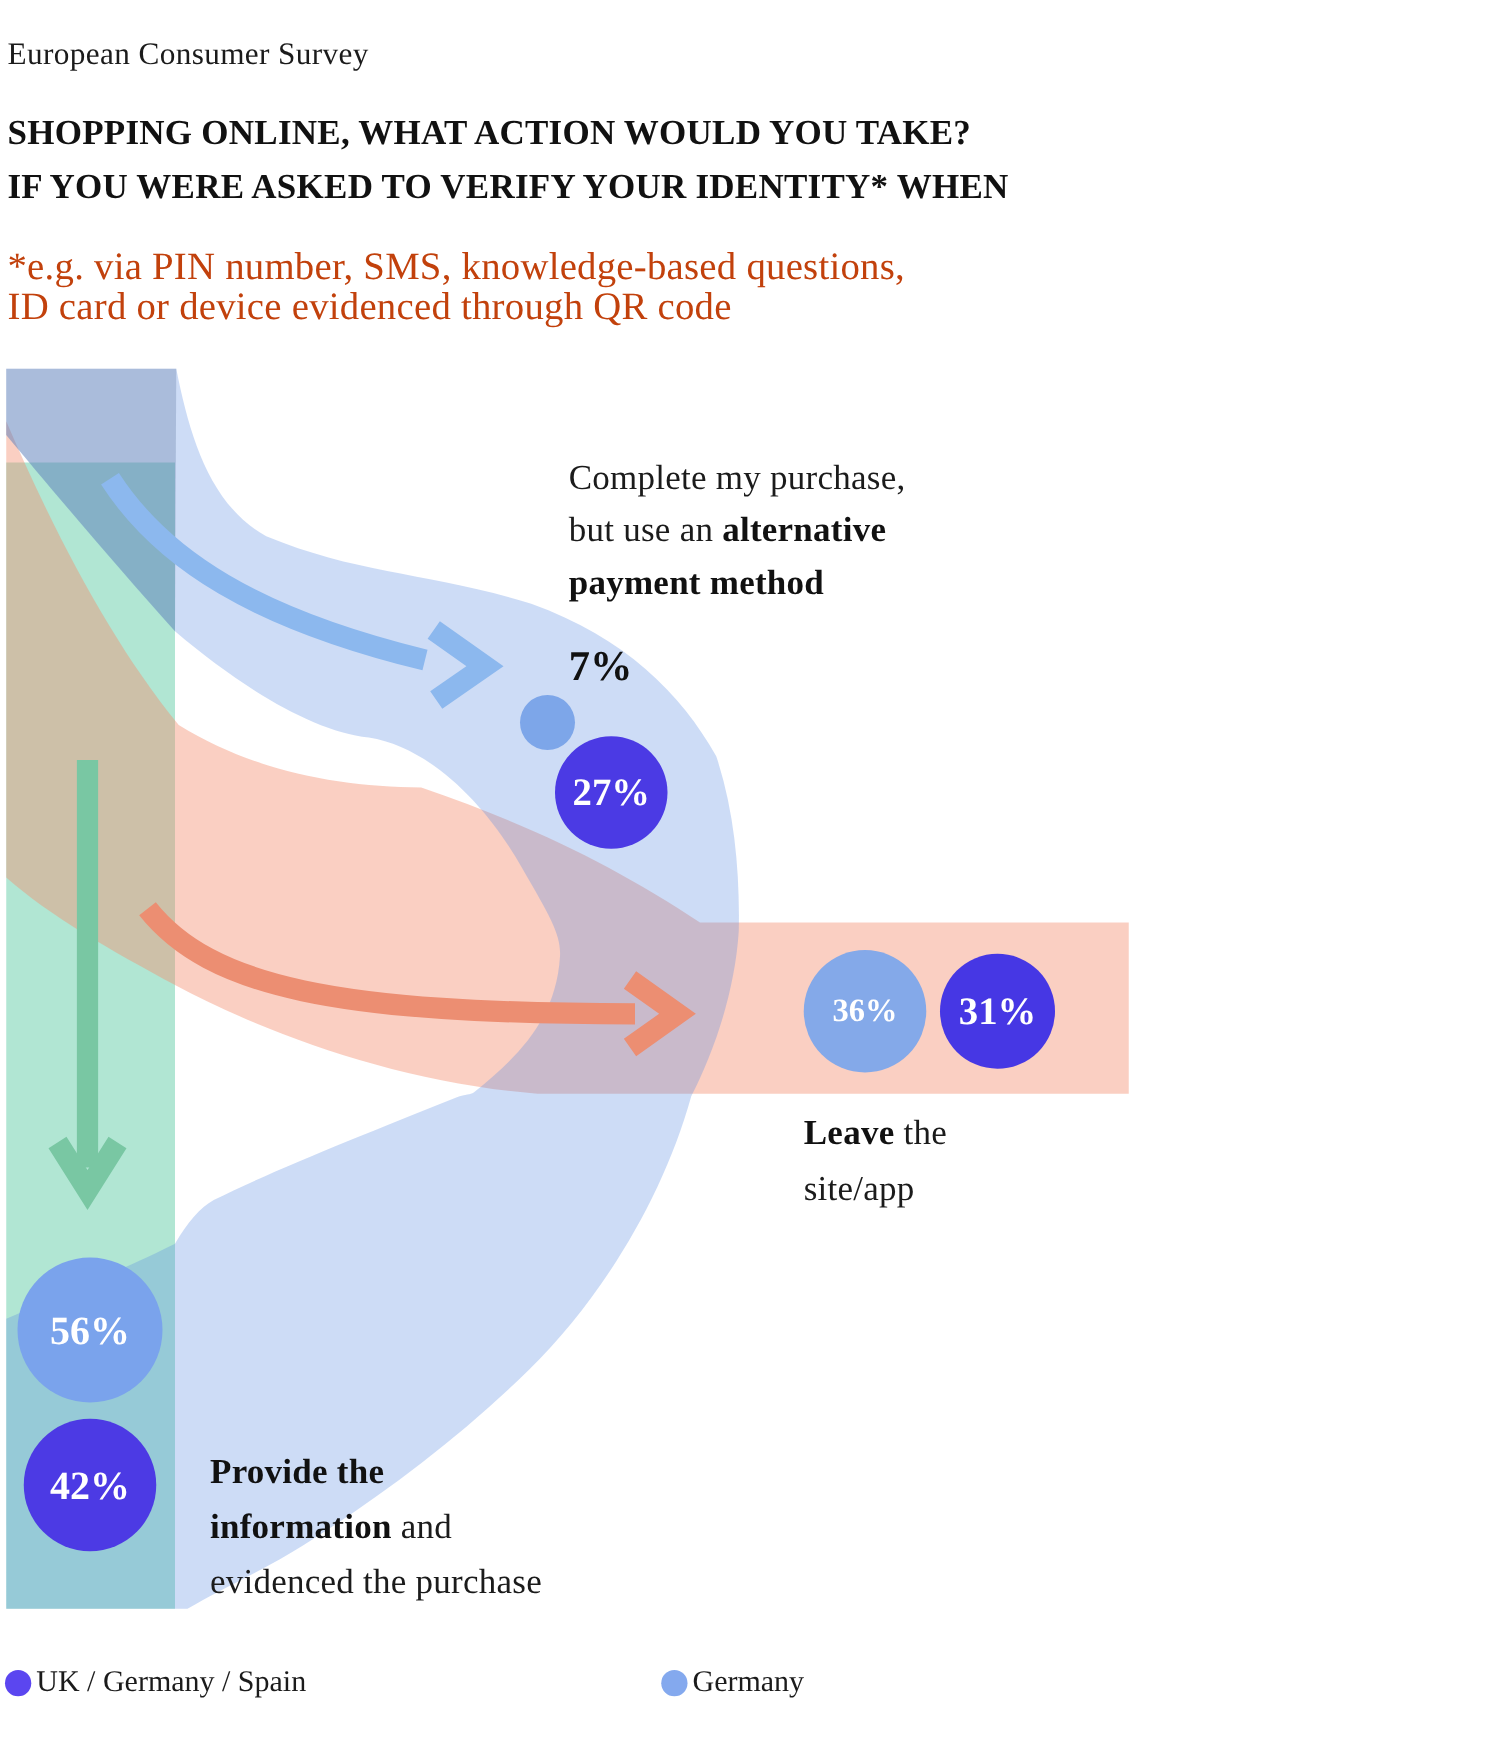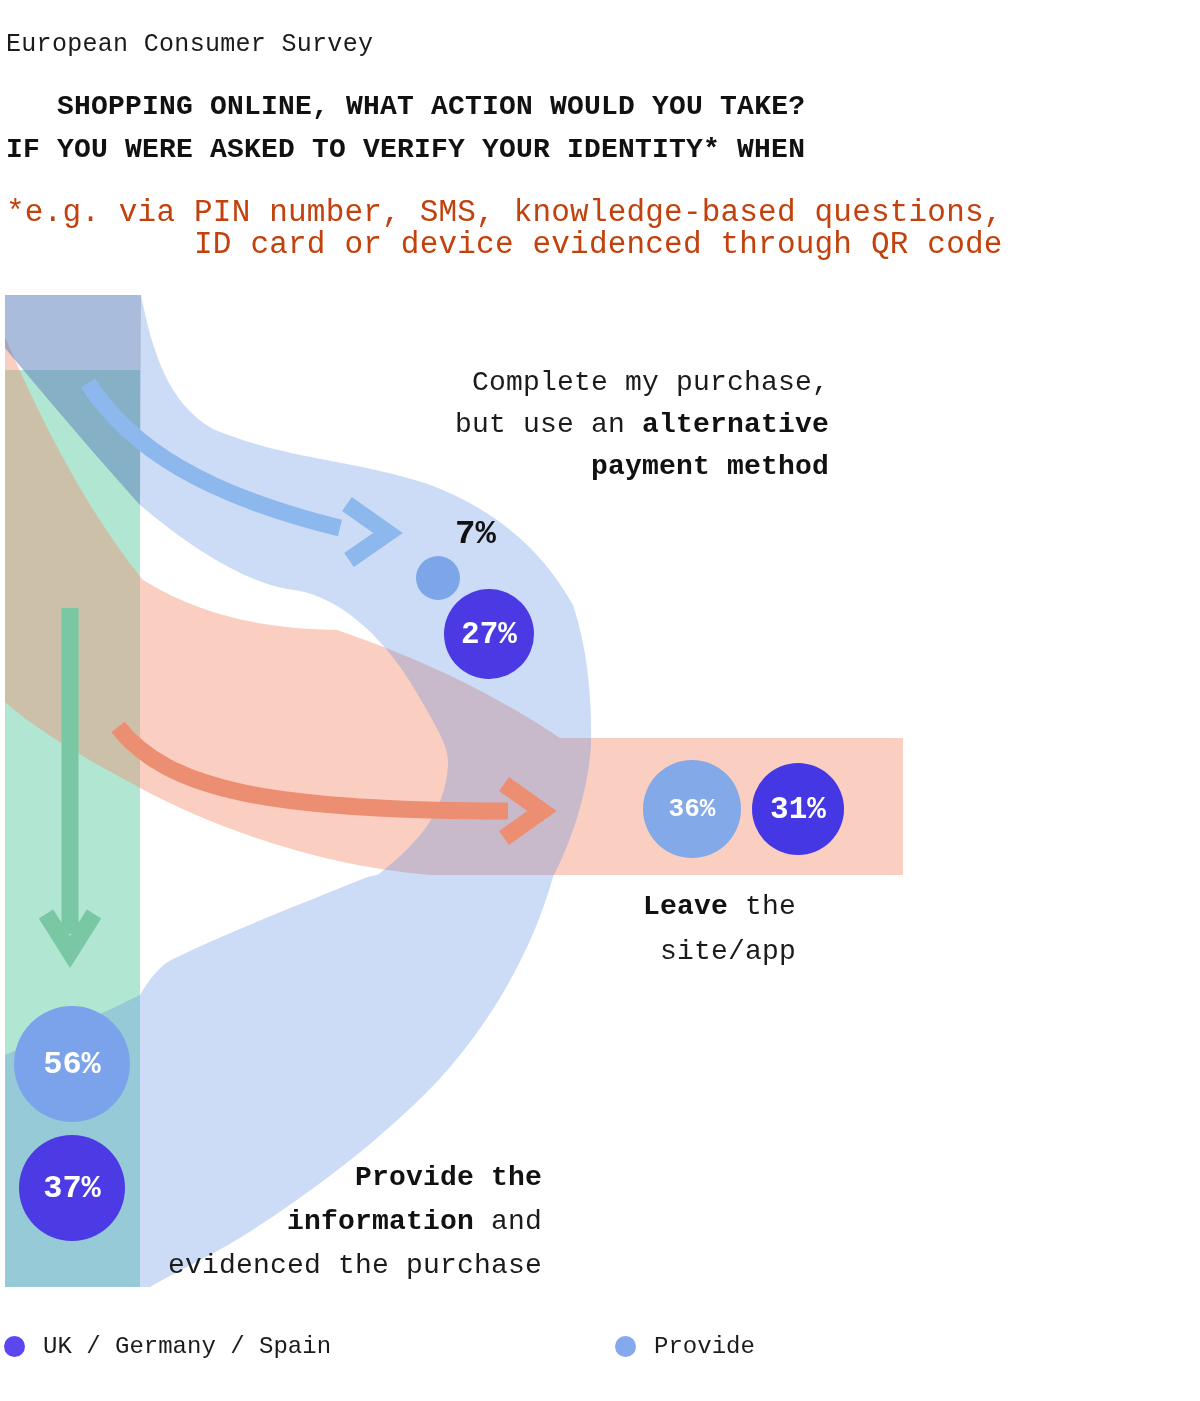--- a/index.html
+++ b/index.html
@@ -1,22 +1,21 @@
 <!DOCTYPE html>
 <html><head>
 <meta charset="utf-8">
 <style>
   html,body{margin:0;padding:0;background:#ffffff;}
   #canvas{
     position:relative;
     width:1200px;height:1401px;
     background:#ffffff;
-    font-family:Liberation Mono, monospace;
+    font-family:Liberation Serif, serif;
     overflow:hidden;
-    text-align:right;
   }
   #flow-svg{position:absolute;left:0;top:0;width:1200px;height:1401px;}
   .abs{position:absolute;}
   .eyebrow{
     left:6px;top:30px;
     font-size:25px;color:#1b1b1b;letter-spacing:0.3px;
   }
   .title{
     left:6px;top:85px;
     font-size:28px;font-weight:bold;color:#111111;
@@ -36,21 +35,21 @@
     color:#ffffff;font-weight:bold;
   }
   .standalone-value{
     font-size:34px;font-weight:bold;color:#111111;
   }
   .legend{
     left:4px;top:1328px;width:900px;height:36px;
     display:flex;align-items:center;gap:14px;
     font-size:24px;color:#1b1b1b;
   }
-  .legend-item{display:flex;align-items:center;gap:18px;}
+  .legend-item{display:flex;align-items:center;gap:4px;}
   .legend-item + .legend-item{margin-left:270px;}
   .legend-dot{width:21px;height:21px;border-radius:50%;}
 </style>
 </head>
 <body>
 
 <div id="canvas">
 
   <svg id="flow-svg" viewBox="0 0 1200 1401" xmlns="http://www.w3.org/2000/svg">
 
@@ -124,32 +123,32 @@
 
   <div class="abs value-circle" style="left:752px;top:763px;width:92px;height:92px;background:#4637e4;font-size:31px;">31%</div>
 
   <div class="abs branch-label" style="left:643px;top:884px;line-height:45px;">
     <div><b>Leave</b><span> the</span></div>
     <div><span>site/app</span></div>
   </div>
 
   <div class="abs value-circle" style="left:14px;top:1006px;width:116px;height:116px;background:#7aa3ec;font-size:32px;">56%</div>
 
-  <div class="abs value-circle" style="left:19px;top:1135px;width:106px;height:106px;background:#4c3ae4;font-size:32px;">37%</div>
+  <div class="abs value-circle" style="left:19px;top:1135px;width:106px;height:106px;background:#4c3ae4;font-size:32px;">42%</div>
 
   <div class="abs branch-label" style="left:168px;top:1156px;line-height:44px;">
     <div><b>Provide the</b></div>
     <div><b>information</b><span> and</span></div>
     <div><span>evidenced the purchase</span></div>
   </div>
 
   <div class="abs legend">
     <div class="legend-item">
       <span class="legend-dot" style="background:#5b46f0;" title="UK / Germany / Spain"></span>
       <span>UK / Germany / Spain</span>
     </div>
     <div class="legend-item">
       <span class="legend-dot" style="background:#84a9ee;" title="France"></span>
-      <span>Provide</span>
+      <span>Germany</span>
     </div>
   </div>
 
 </div>
 
 </body></html>

